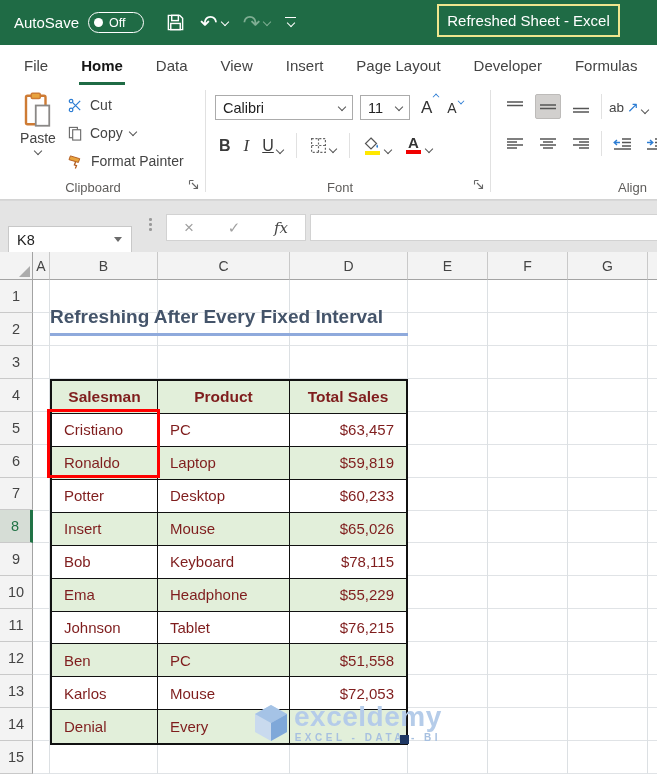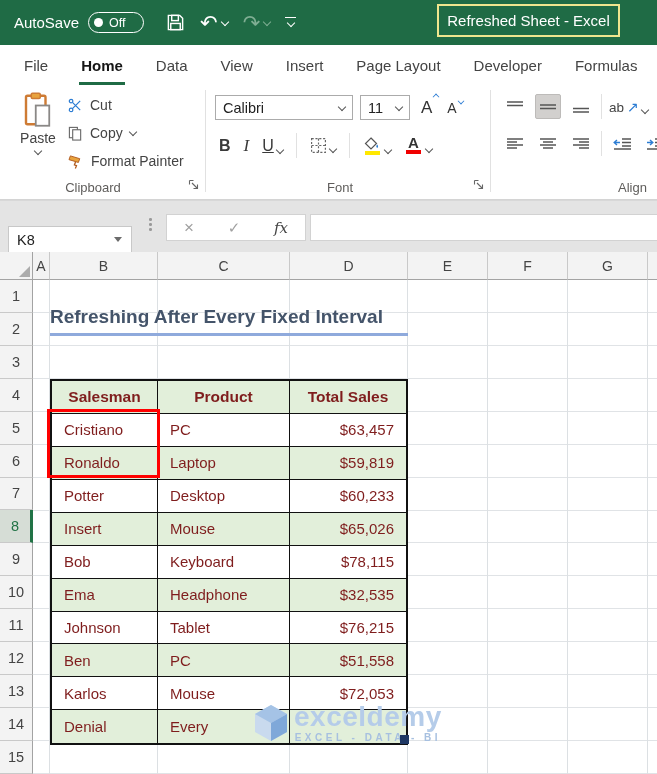--- a/index.html
+++ b/index.html
@@ -428,21 +428,21 @@
             <div class="tcell tc3">$65,026</div>
           </div>
           <div class="trow">
             <div class="tcell tc1">Bob</div>
             <div class="tcell tc2">Keyboard</div>
             <div class="tcell tc3">$78,115</div>
           </div>
           <div class="trow">
             <div class="tcell tc1">Ema</div>
             <div class="tcell tc2">Headphone</div>
-            <div class="tcell tc3">$32,535</div>
+            <div class="tcell tc3">$55,229</div>
           </div>
           <div class="trow">
             <div class="tcell tc1">Johnson</div>
             <div class="tcell tc2">Tablet</div>
             <div class="tcell tc3">$76,215</div>
           </div>
           <div class="trow">
             <div class="tcell tc1">Ben</div>
             <div class="tcell tc2">PC</div>
             <div class="tcell tc3">$51,558</div>

